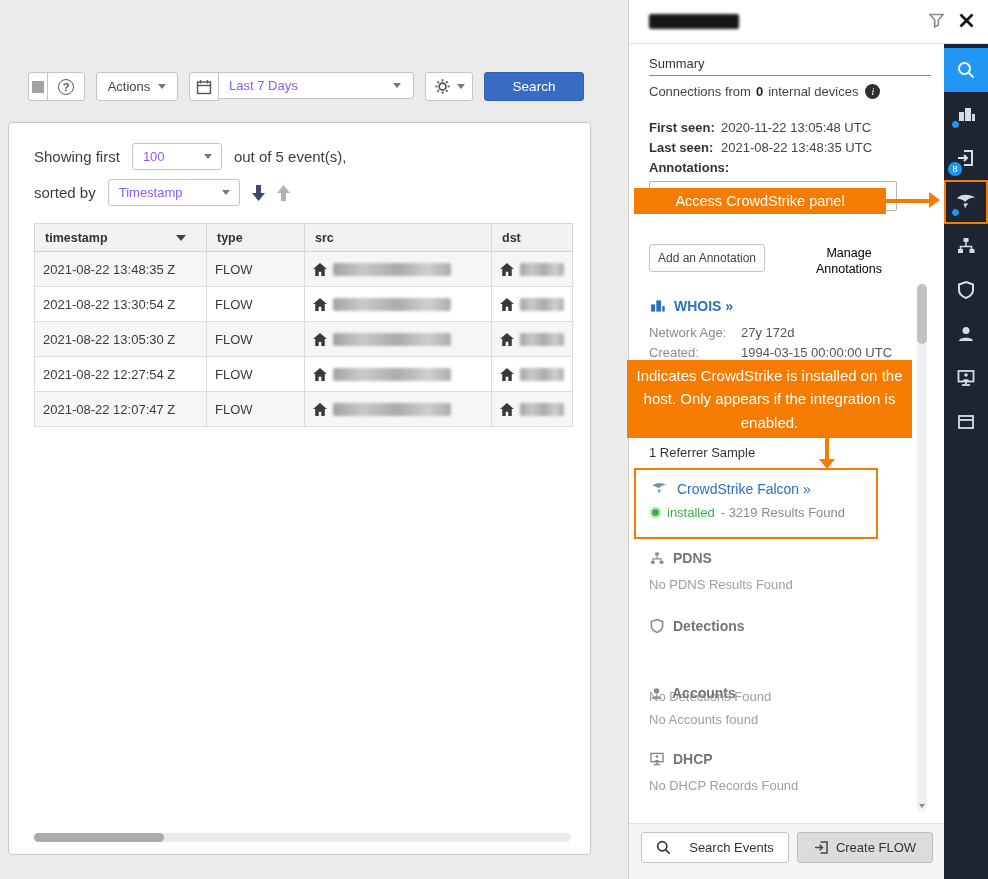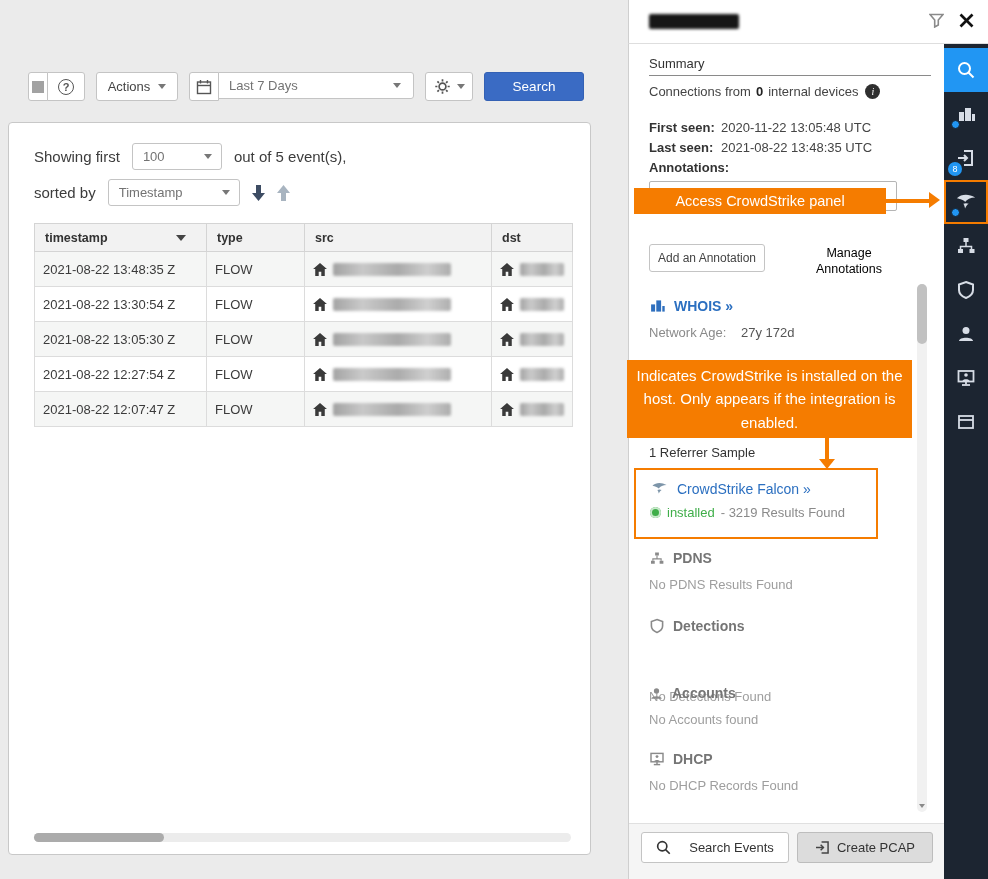--- a/index.html
+++ b/index.html
@@ -22,21 +22,21 @@
   .cal-btn { width:30px; }
   .date-select { width:196px; justify-content:flex-start; padding-left:25px; position:relative; }
   .date-select .chev { position:absolute; right:12px; }
   .gear-btn { width:48px; gap:6px; }
   .search-btn { width:100px; background:#3a6bc4; border-color:#3461b4; color:#fff; font-size:13.5px; }
 
   
   .results-panel { position:absolute; left:8px; top:122px; width:583px; height:733px; background:#fff; border:1px solid #c8c8c8; border-radius:4px; }
   .res-line1 { position:absolute; left:25px; top:20px; display:flex; align-items:center; gap:12px; font-size:15px; color:#3c3c3c; }
   .res-line2 { position:absolute; left:25px; top:56px; display:flex; align-items:center; gap:12px; font-size:15px; color:#3c3c3c; }
-  .select { background:#fff; border:1px solid #c4c4c4; border-radius:3px; height:27px; display:flex; align-items:center; justify-content:space-between; padding:0 9px 0 10px; font-size:13px; color:#737373; cursor:pointer; }
+  .select { background:#fff; border:1px solid #c4c4c4; border-radius:3px; height:27px; display:flex; align-items:center; justify-content:space-between; padding:0 9px 0 10px; font-size:13px; color:#8b5cf6; cursor:pointer; }
   .sel-100 { width:90px; }
   .sel-ts { width:132px; }
   .res-right { position:absolute; right:28px; top:36px; display:flex; align-items:center; gap:20px; }
   .chart-btn { width:48px; height:27px; gap:6px; }
   .csv-btn { width:68px; height:27px; gap:7px; }
 
   .evt-table { position:absolute; left:25px; top:100px; border-collapse:collapse; table-layout:fixed; }
   .evt-table th { height:28px; background:#f2f2f2; border:1px solid #d4d4d4; font-size:12.5px; color:#333; font-weight:bold; text-align:left; padding:0 10px; }
   .evt-table td { height:35px; border:1px solid #dcdcdc; font-size:13px; color:#3b3b3b; padding:0 8px; background:#fff; }
   .evt-table tbody tr:nth-child(odd) td { background:#f5f6f5; }
@@ -358,20 +358,24 @@
           <rect x="2" y="8" width="5" height="9"></rect>
           <rect x="8.5" y="3" width="6" height="14"></rect>
           <rect x="16" y="10" width="3" height="7"></rect>
         </svg>
       <span class="link-blue">WHOIS »</span>
     </div>
     <div class="dp kv2 row-netage">
       <span class="k">Network Age:</span>
       <span class="v">27y 172d</span>
     </div>
+    <div class="dp kv2 row-created">
+      <span class="k">Created:</span>
+      <span class="v">1994-03-15 00:00:00 UTC</span>
+    </div>
 
     <div class="dp referrer">1 Referrer Sample</div>
 
     <div class="cs-box">
       <div class="cs-title">
         <svg width="19" height="17" viewBox="0 0 24 24" fill="#7d95a9">
             <path d="M2 8 C7 3 15 3 22 7 C17 7 13 9 11 12 C10 10 6 9 2 8 Z M9 14 C11 13 13 13 15 14 C13 15 12 17 11 19 C10.5 17 10 15 9 14 Z"></path>
           </svg>
         <span class="link-blue">CrowdStrike Falcon »</span>
       </div>
@@ -438,21 +442,21 @@
             <line x1="11.5" y1="11.5" x2="16.5" y2="16.5"></line>
           </svg>
         <span>Search Events</span>
       </div>
       <div class="btn create-pcap-btn">
         <svg width="15" height="13" viewBox="0 0 16 14" fill="none" stroke="#444" stroke-width="1.6">
             <polyline points="7,1 14,1 14,13 7,13"></polyline>
             <line x1="1" y1="7" x2="9" y2="7"></line>
             <polyline points="6,4 9,7 6,10"></polyline>
           </svg>
-        <span>Create PCAP</span>
+        <span>Create FLOW</span>
       </div>
     </div>
   </div>
 
   <div class="sidebar">
     <div class="side-cell cell-search">
       <svg width="20" height="20" viewBox="0 0 20 20" fill="none" stroke="#fff" stroke-width="2">
           <circle cx="8.5" cy="8.5" r="5.5"></circle>
           <line x1="12.5" y1="12.5" x2="17.5" y2="17.5"></line>
         </svg>

